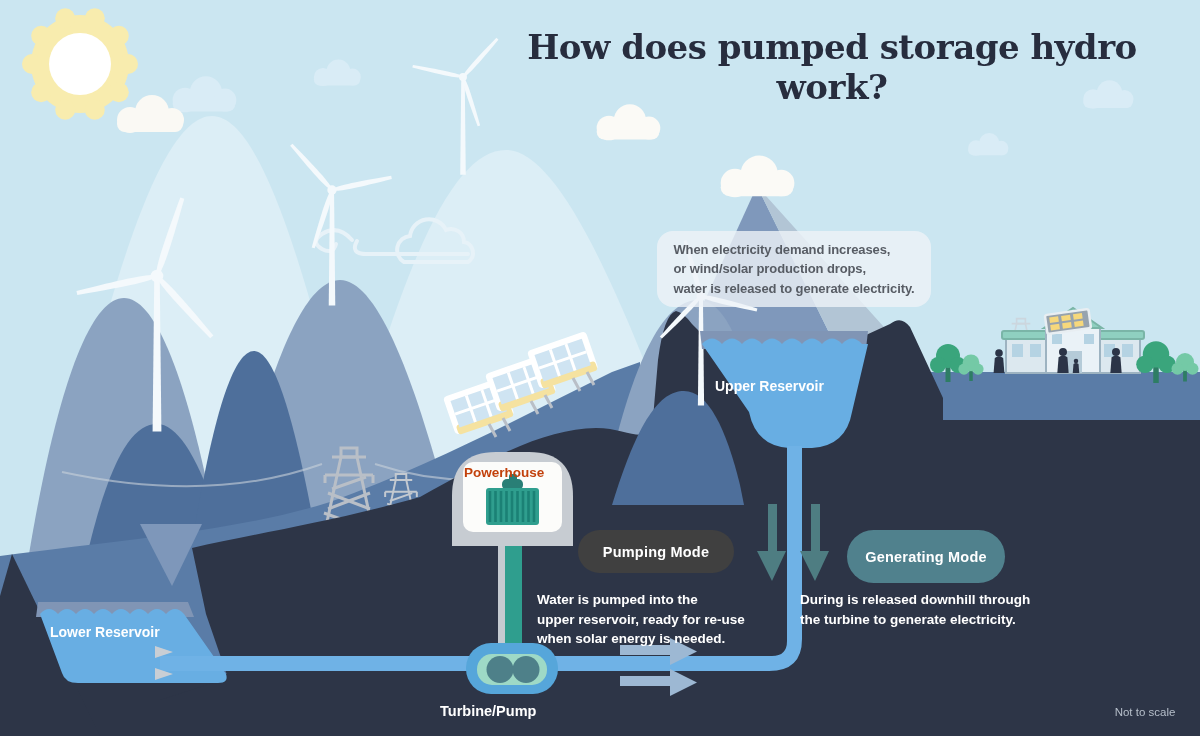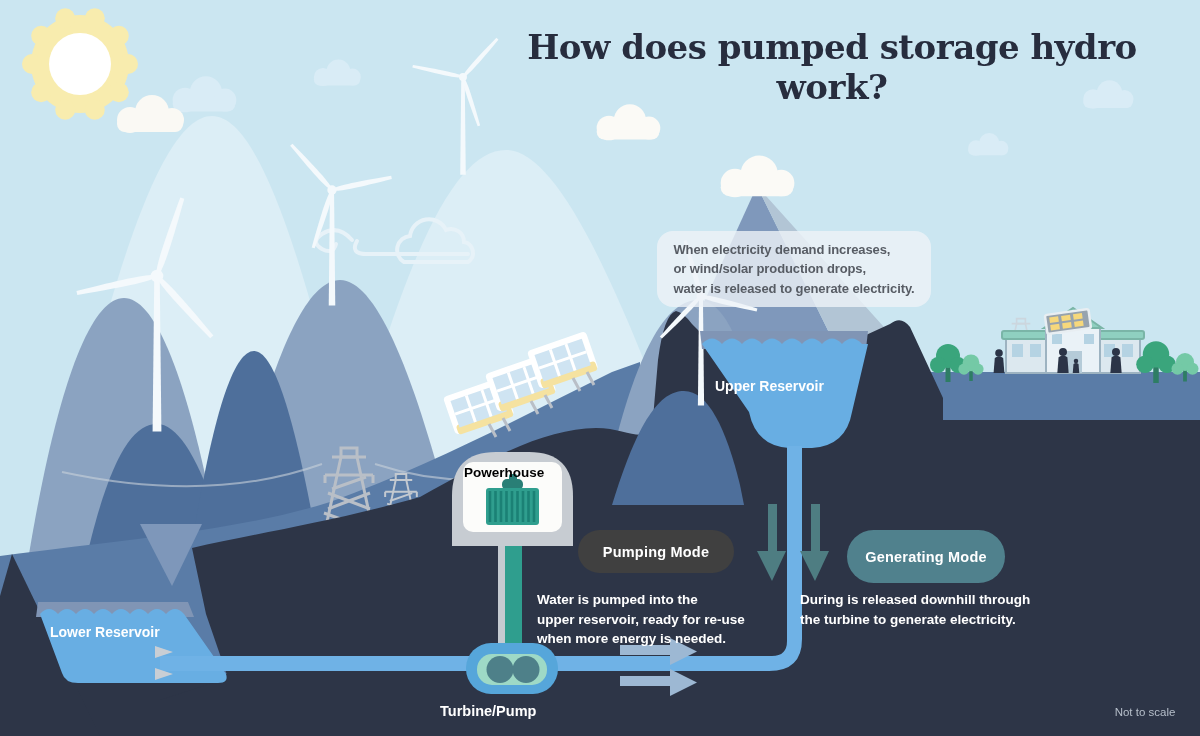--- a/index.html
+++ b/index.html
@@ -10,21 +10,21 @@
   .txt{white-space:pre-line;font-weight:700;text-align:left}
   .title{font-family:"DejaVu Serif",serif;font-weight:700;font-size:34px;
          color:#272d3e;letter-spacing:-0.5px;text-align:center}
   .callout{background:rgba(238,243,247,0.8);border-radius:16px;color:#575c64;
            font-size:13px;line-height:1.5;display:flex;align-items:center;
            justify-content:center;letter-spacing:-0.1px}
   .badge{border-radius:27px;display:flex;align-items:center;justify-content:center;
          color:#fff;font-size:14.5px;letter-spacing:0.2px;font-weight:700}
   .desc{font-size:13.5px;line-height:1.45;color:#fff}
   .lbl{font-size:14px;color:#fff}
-  .ph-lbl{font-size:13.5px;color:#000000}
+  .ph-lbl{font-size:13.5px;color:#c2410c}
   .note{font-size:11.5px;color:#b6bfca;font-weight:400;text-align:center}
 </style>
 </head>
 <body>
 
 <div class="wrap">
 
 <svg class="scene" width="1200" height="736" viewBox="0 0 1200 736">
   <defs>
     <g id="cloudShape">
@@ -290,21 +290,21 @@
 <div class="abs txt lbl" style="left:50px;top:624px;width:160px">Lower Reservoir</div>
 
 <div class="abs txt ph-lbl" style="left:464px;top:465px;width:97px">Powerhouse</div>
 
 <div class="abs badge" style="left: 578px; top: 530px; width: 156px; height: 43px; background: #404040;">Pumping Mode</div>
 
 <div class="abs badge" style="left: 847px; top: 530px; width: 158px; height: 53px; background: rgb(80, 129, 141);">Generating Mode</div>
 
 <div class="abs txt desc" style="left:537px;top:590px;width:240px">Water is pumped into the
 upper reservoir, ready for re-use
-when more energy is needed.</div>
+when solar energy is needed.</div>
 
 <div class="abs txt desc" style="left:800px;top:590px;width:258px">During is released downhill through
 the turbine to generate electricity.</div>
 
 <div class="abs txt lbl" style="left:440px;top:703px;width:145px;font-size:14.5px">Turbine/Pump</div>
 
 <div class="abs note" style="left:1100px;top:706px;width:90px">Not to scale</div>
 
 </div>
 

